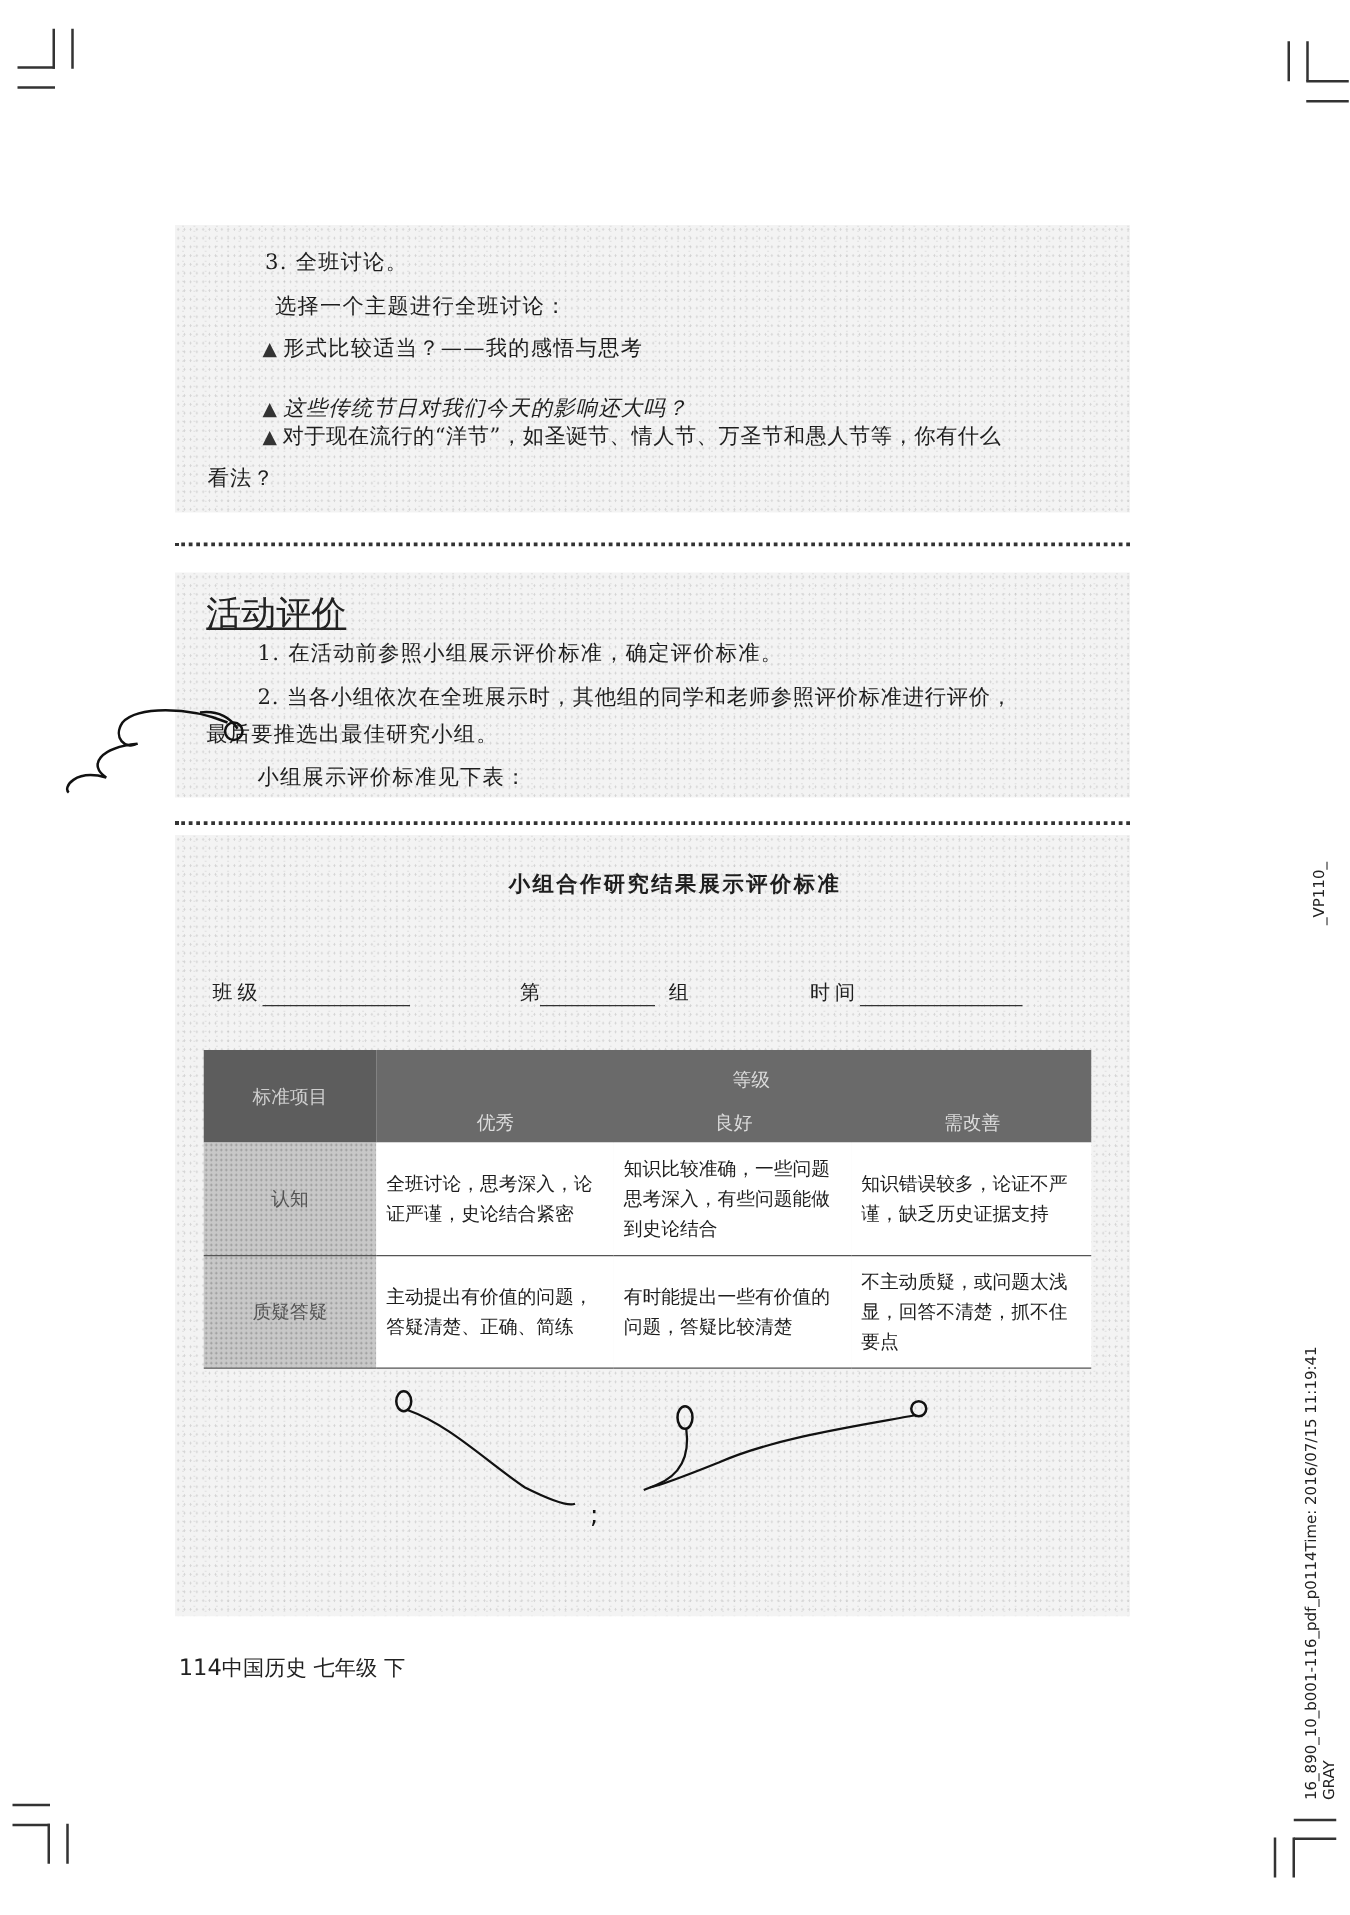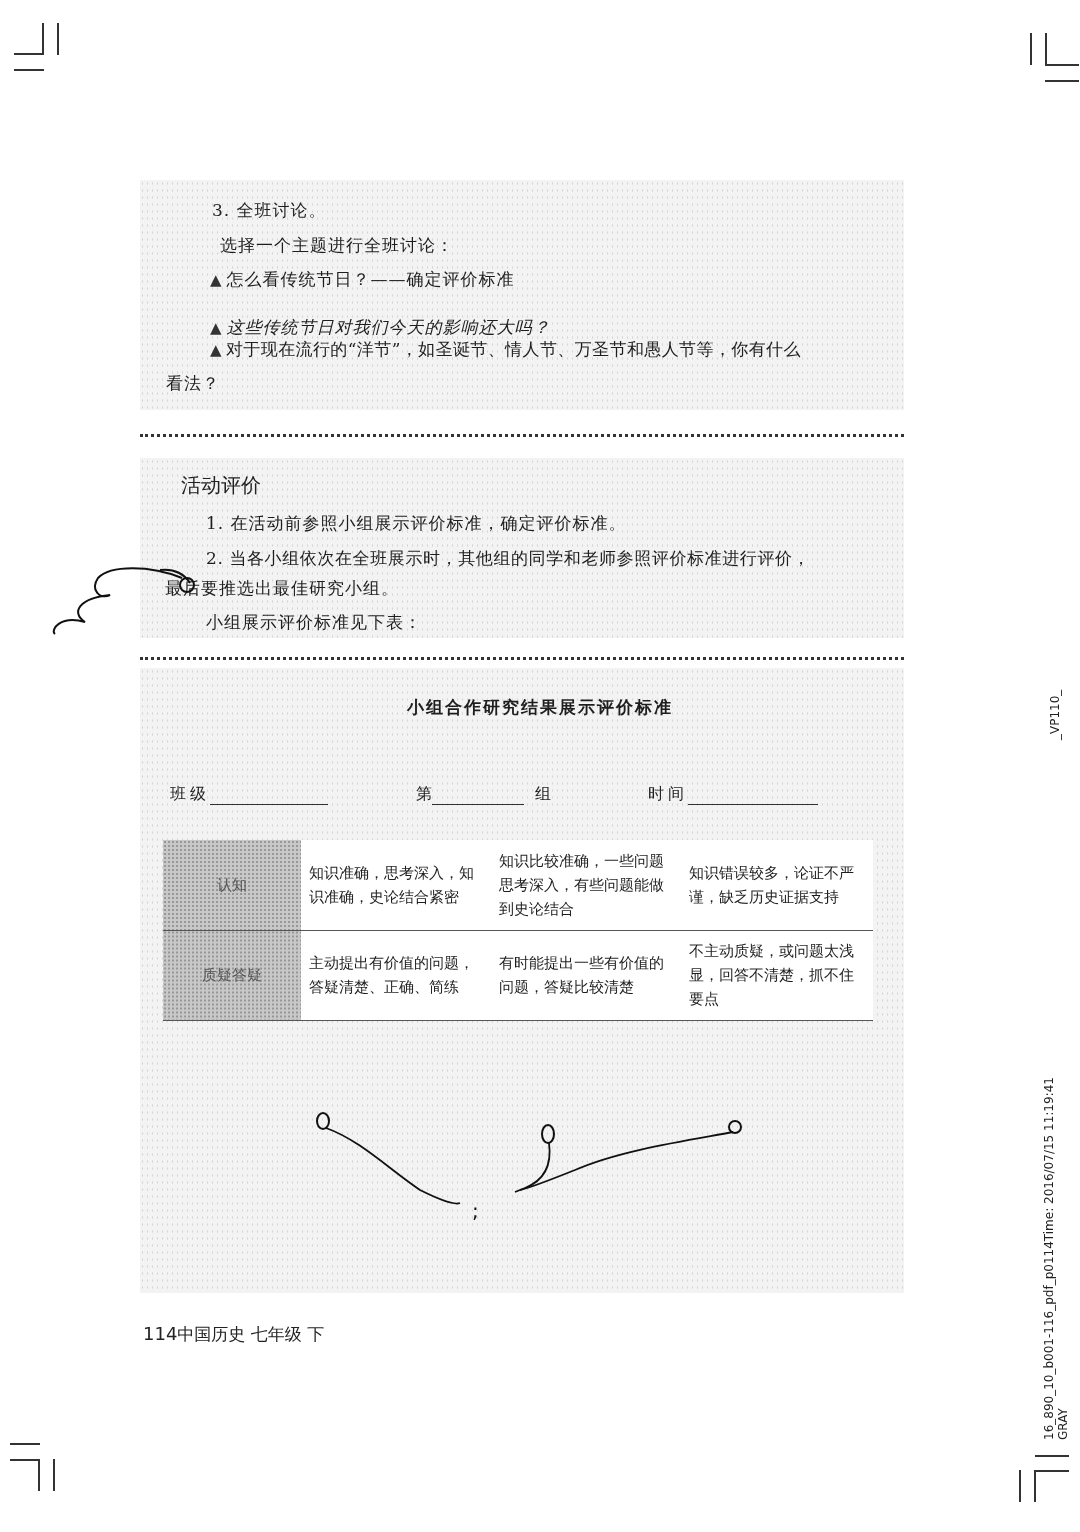--- a/index.html
+++ b/index.html
@@ -17,21 +17,21 @@
       radial-gradient(rgba(0,0,0,0.09) 0.6px, transparent 0.9px);
     background-size: 5px 7px, 9px 4px;
     background-position: 0 0, 2px 3px;
   }
   .dotline {
     position: absolute; left: 140px; width: 764px; height: 0;
     border-top: 3px dotted #333;
   }
   .line { position: absolute; font-size: 17px; line-height: 24px; white-space: nowrap; letter-spacing: 1px; }
   .tri { font-family: "DejaVu Sans", sans-serif; font-size: 15px; margin-right: 4px; color: #333; }
-  .h-section { position: absolute; left: 181px; top: 472px; font-size: 20px; font-family: "DejaVu Sans", sans-serif; color: #222; }
+  .h-section { position: absolute; left: 165px; top: 472px; font-size: 28px; font-family: "DejaVu Sans", sans-serif; color: #222; text-decoration: underline; }
   .table-title {
     position: absolute; left: 0; width: 1080px; top: 696px; text-align: center;
     font-family: "DejaVu Sans", sans-serif; font-weight: bold; font-size: 17px; letter-spacing: 2px;
   }
   .fields { position: absolute; top: 784px; font-family: "DejaVu Sans", sans-serif; font-size: 16px; }
   .fill { display: inline-block; border-bottom: 1px solid #333; height: 18px; vertical-align: bottom; }
   .grid {
     position: absolute; left: 163px; top: 840px; width: 710px;
     border-collapse: collapse; font-family: "DejaVu Sans", sans-serif; font-size: 15px;
   }
@@ -76,21 +76,21 @@
 <div class="box" style="top:180px;height:230px;"></div>
 <div class="dotline" style="top:434px;"></div>
 <div class="box" style="top:458px;height:180px;"></div>
 <div class="dotline" style="top:657px;"></div>
 <div class="box" style="top:668px;height:625px;"></div>
 
 <div>
   <div class="line" style="left:212px;top:198px;">3. 全班讨论。</div>
   <div class="line" style="left:220px;top:233px;">选择一个主题进行全班讨论：</div>
   <div class="line" style="left:210px;top:267px;">
-    <span class="tri">▲</span><span>怎么看传统节日？——确定评价标准</span>
+    <span class="tri">▲</span><span>形式比较适当？——我的感悟与思考</span>
   </div>
   <div class="line" style="left:210px;top:315px;font-style:italic;">
     <span class="tri">▲</span><span>这些传统节日对我们今天的影响还大吗？</span>
   </div>
   <div class="line" style="left:210px;top:337px;letter-spacing:0.4px;">
     <span class="tri">▲</span><span>对于现在流行的“洋节”，如圣诞节、情人节、万圣节和愚人节等，你有什么</span>
   </div>
   <div class="line" style="left:166px;top:371px;">看法？</div>
 </div>
 
@@ -110,23 +110,34 @@
 <div class="fields" style="left:416px;">
   <span>第</span><span class="fill" style="width:92px;"></span>
   <span style="margin-left:6px;">组</span>
 </div>
 <div class="fields" style="left:648px;">
   <span style="letter-spacing:4px;">时间</span><span class="fill" style="width:130px;"></span>
 </div>
 
 <table class="grid">
   <tbody>
+      <tr style="height:74px;">
+    <td class="hdr-left" style="width:122px;">标准项目</td>
+    <td class="hdr" colspan="3" style="padding:0;">
+      <div style="text-align:center;margin-top:8px;margin-left:28px;">等级</div>
+      <div style="display:flex;margin-top:10px;">
+        <span style="flex:1;text-align:center;">优秀</span>
+        <span style="flex:1;text-align:center;">良好</span>
+        <span style="flex:1;text-align:center;">需改善</span>
+      </div>
+    </td>
+  </tr>
   <tr class="rowline" style="height:90px;">
     <td class="rowhead">认知</td>
-    <td class="cell" style="width:174px;">知识准确，思考深入，知识准确，史论结合紧密</td>
+    <td class="cell" style="width:174px;">全班讨论，思考深入，论证严谨，史论结合紧密</td>
     <td class="cell" style="width:174px;">知识比较准确，一些问题思考深入，有些问题能做到史论结合</td>
     <td class="cell">知识错误较多，论证不严谨，缺乏历史证据支持</td>
   </tr>
   <tr class="rowline" style="height:90px;">
     <td class="rowhead">质疑答疑</td>
     <td class="cell">主动提出有价值的问题，答疑清楚、正确、简练</td>
     <td class="cell">有时能提出一些有价值的问题，答疑比较清楚</td>
     <td class="cell">不主动质疑，或问题太浅显，回答不清楚，抓不住要点</td>
   </tr>
 </tbody>

